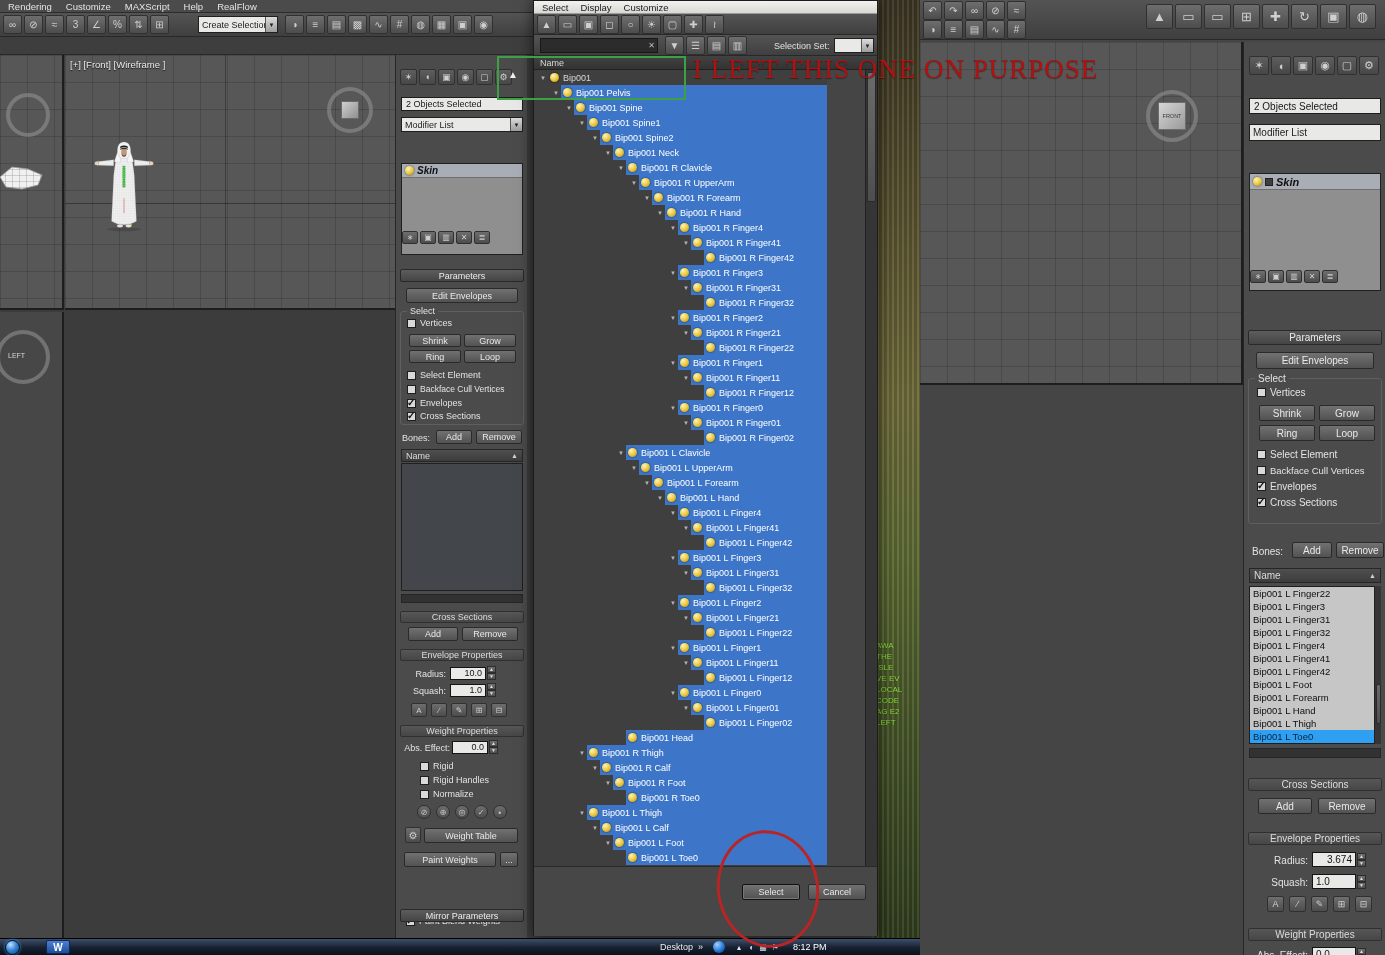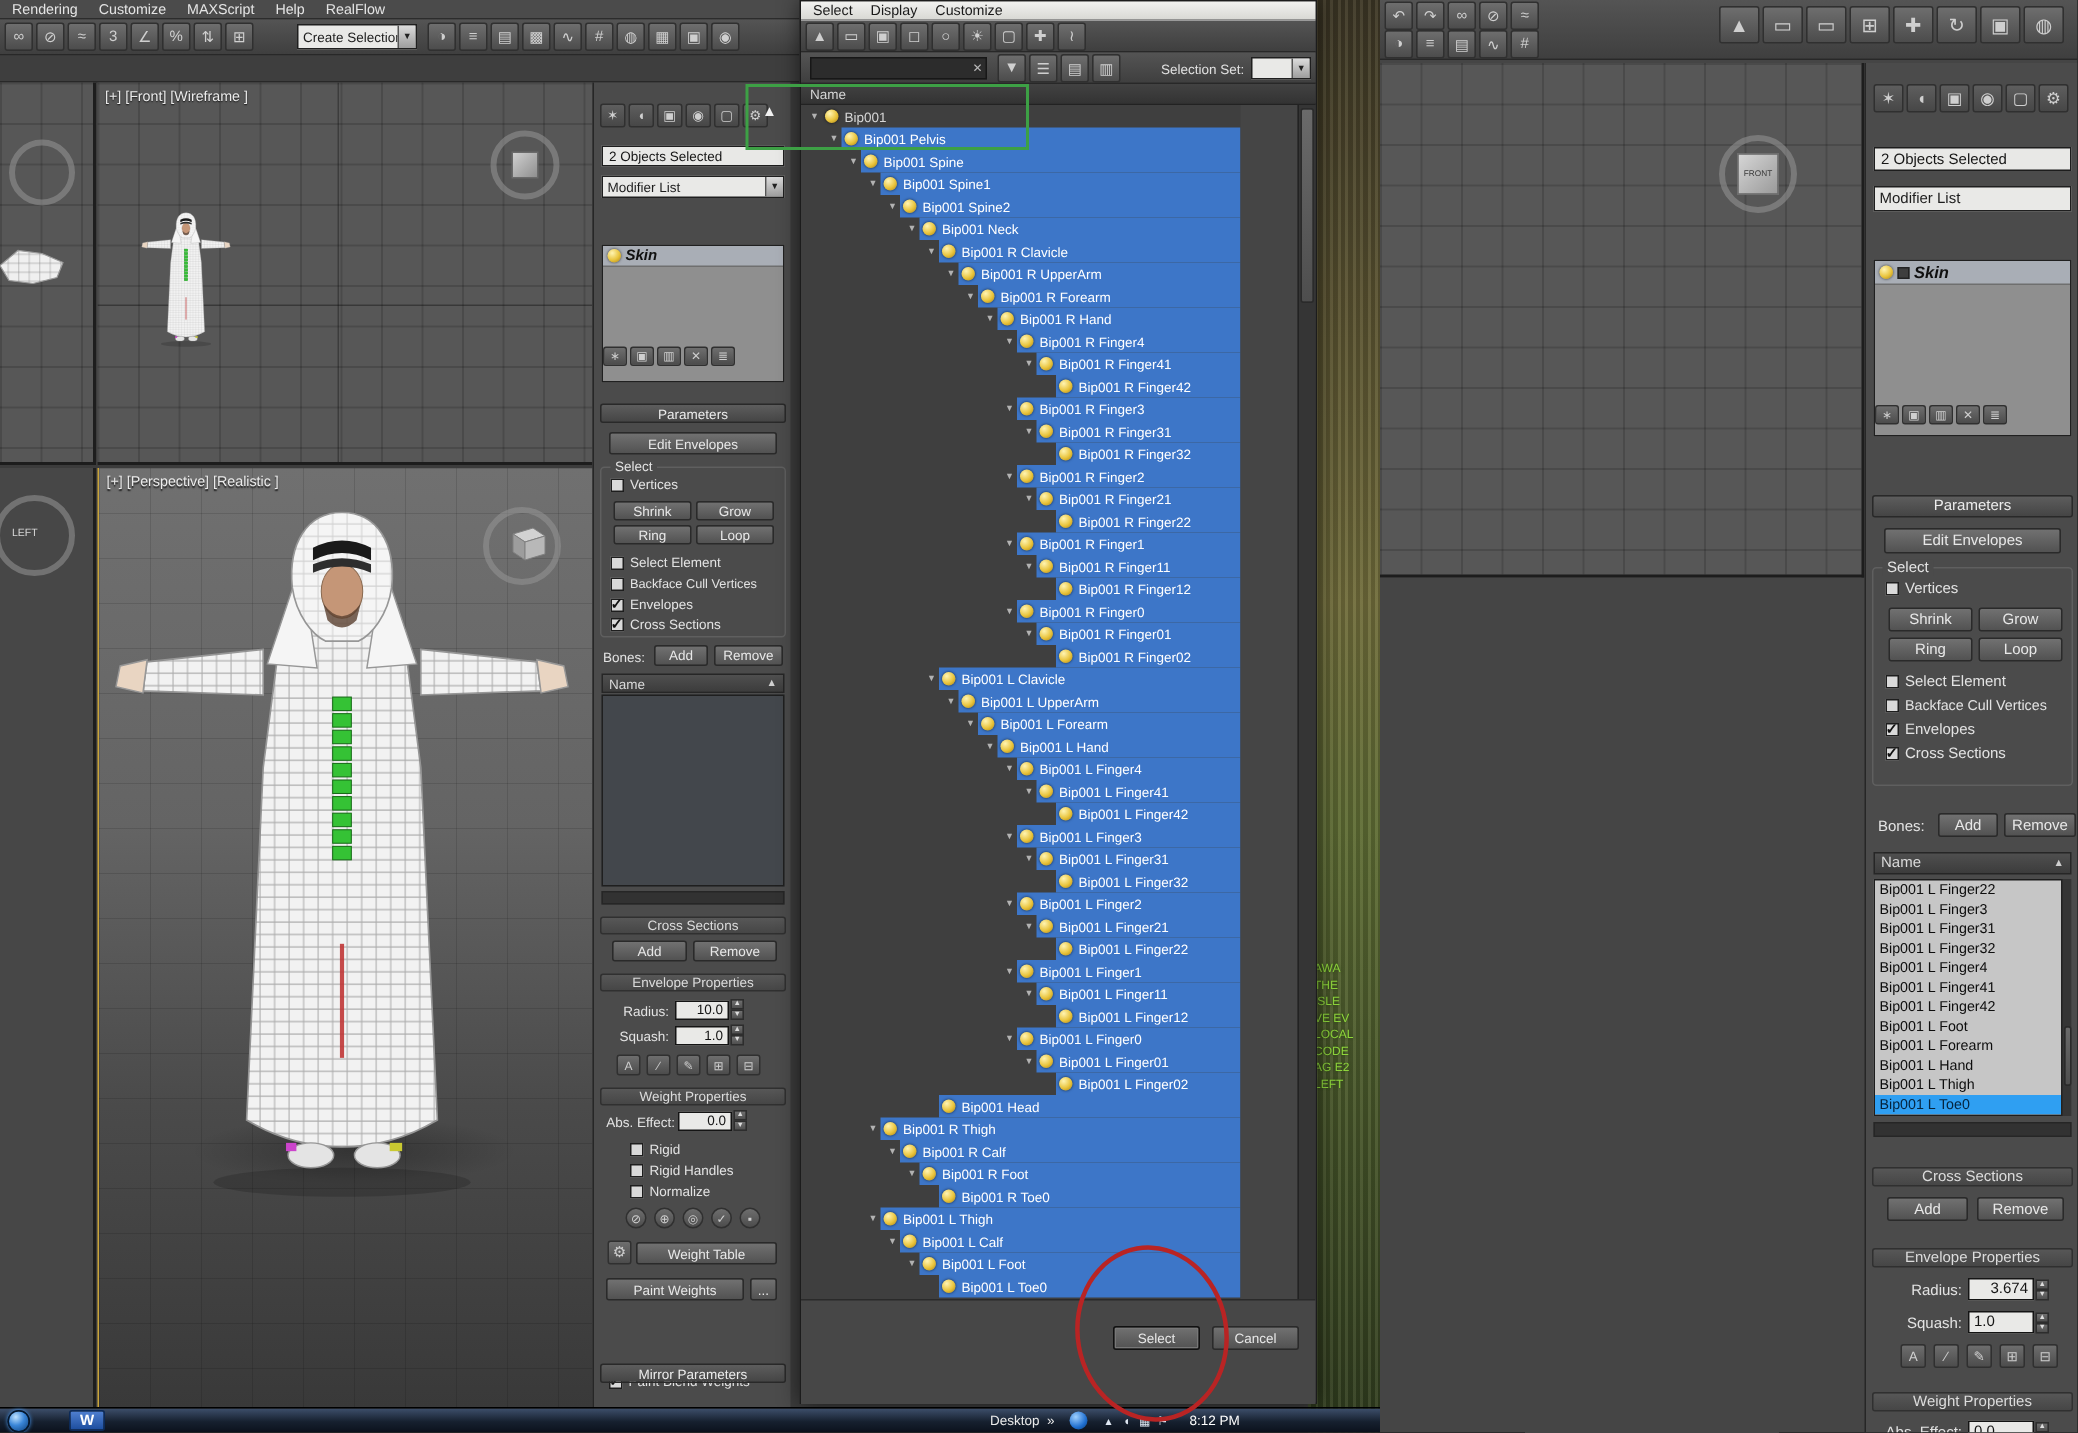--- a/index.html
+++ b/index.html
@@ -211,34 +211,20 @@
       <div class="vp-label">[+] [Front] [Wireframe ]</div>
       <div class="abs" style="left:0;top:148px;width:330px;height:1px;background:rgba(0,0,0,.35)"></div>
       <div class="abs" style="left:160px;top:0;width:1px;height:255px;background:rgba(0,0,0,.3)"></div>
       <svg class="abs" style="left:27px;top:85px" width="64" height="92" viewBox="0 0 220 340">
           <use href="#figure"></use>
         </svg>
       <div class="abs ring" style="left:262px;top:32px;width:46px;height:46px"></div>
       <div class="abs" style="left:276px;top:46px;width:18px;height:18px;background:linear-gradient(135deg,#d0d0d0,#8f8f8f);border:1px solid #6a6a6a"></div>
     </div>
 
-    <div class="abs vp vp-persp" style="left:65px;top:312px;width:330px;height:626px;border-left:1px solid #c9a43a">
-      <div class="abs vp-grid" style="inset:0;background-size:34px 30px;opacity:.8"></div>
-      <div class="vp-label">[+] [Perspective] [Realistic ]</div>
-      <div class="abs groundshadow" style="left:60px;top:432px;width:220px;height:46px"></div>
-      <svg class="abs" style="left:2px;top:20px" width="320" height="470" viewBox="0 0 220 340">
-          <use href="#figure"></use>
-        </svg>
-      <div class="abs ring" style="left:256px;top:26px;width:52px;height:52px"></div>
-      <svg class="abs" style="left:264px;top:32px" width="40" height="40" viewBox="0 0 60 60">
-        <polygon points="18,18 38,12 50,20 30,26" fill="#d2d2d2" stroke="#808080"></polygon>
-        <polygon points="18,18 30,26 30,44 18,36" fill="#9d9d9d" stroke="#808080"></polygon>
-        <polygon points="30,26 50,20 50,38 30,44" fill="#b8b8b8" stroke="#808080"></polygon>
-      </svg>
-    </div>
 
     <div class="abs panel" style="left:395px;top:55px;width:132px;height:883px">
       <div class="abs tabs" style="left:3px;top:14px;display:flex">
           <span class="tbi">✶</span>
           <span class="tbi">◖</span>
           <span class="tbi">▣</span>
           <span class="tbi">◉</span>
           <span class="tbi">▢</span>
           <span class="tbi">⚙</span>
         </div>
@@ -1008,15 +994,16 @@
     <span style="margin-left:5px;font-size:9px">»</span>
     <span style="margin-left:10px;width:12px;height:12px;border-radius:50%;background:radial-gradient(circle at 35% 30%,#9fd0ff,#1f6fd0 60%,#0a3a74);display:inline-block"></span>
     <span class="trayico" style="margin-left:8px">▴</span>
     <span class="trayico">◖</span>
     <span class="trayico">▦</span>
     <span class="trayico">⚑</span>
     <span style="margin-left:12px;font-size:9px;color:#fff">8:12 PM</span>
   </div>
 
   <div class="abs anno-green" style="left:497px;top:56px;width:189px;height:44px;z-index:9"></div>
+  <div class="abs anno-red-text" style="left:693px;top:54px;z-index:9">I LEFT THIS ONE ON PURPOSE</div>
   <div class="abs anno-red-ellipse" style="left:717px;top:830px;width:102px;height:118px;z-index:9"></div>
 
 </div>
 
 </body></html>

